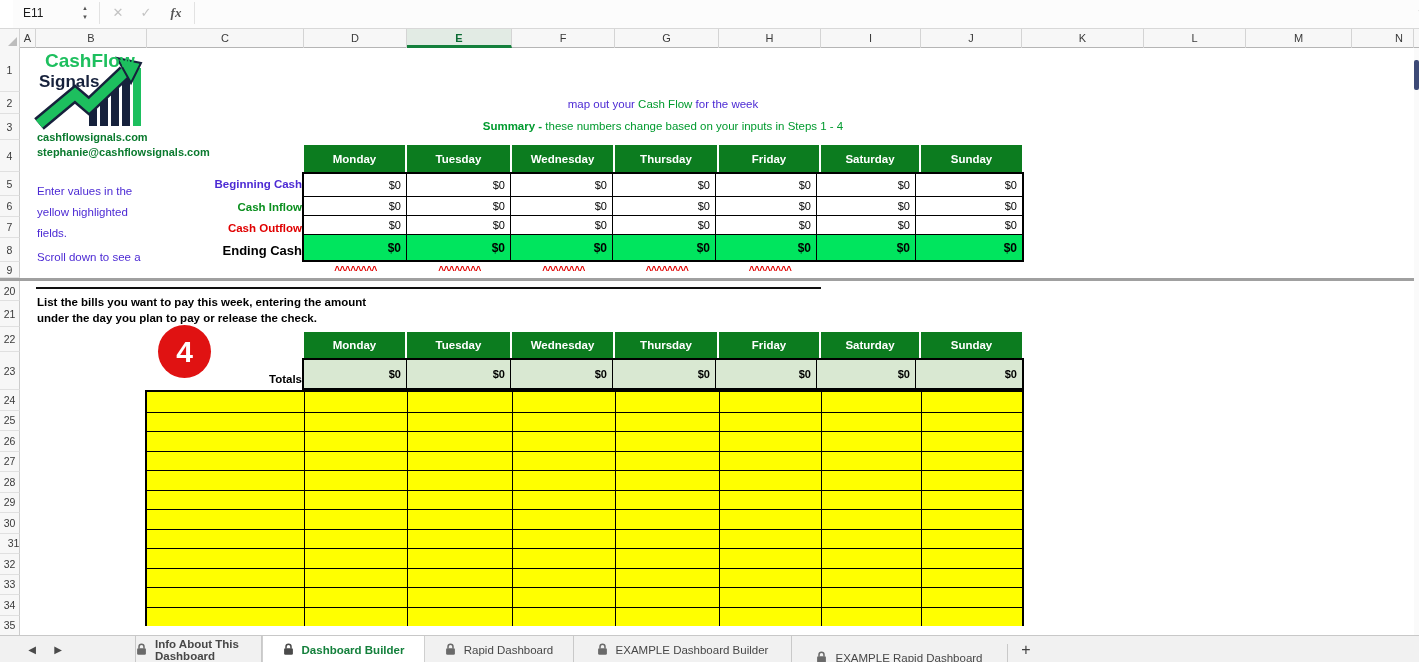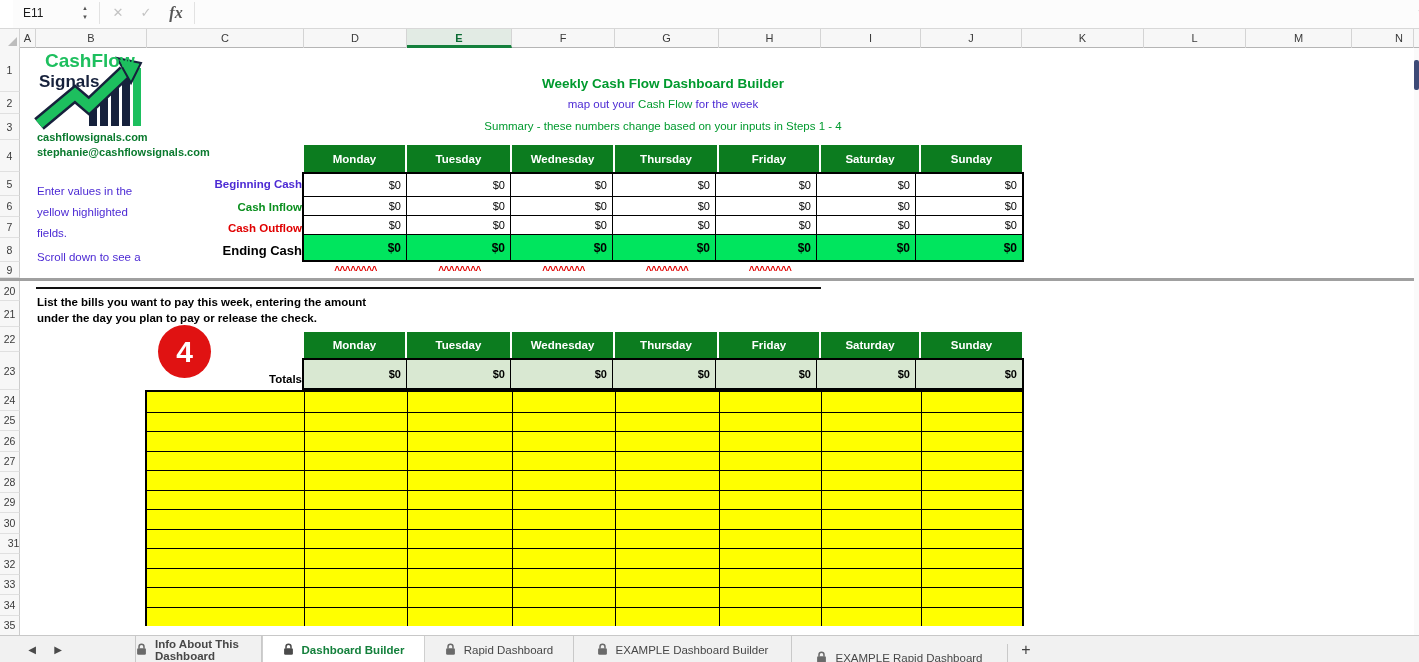--- a/index.html
+++ b/index.html
@@ -6,21 +6,21 @@
   html,body { background:#e9e9e9; }
   body { font-family:"Liberation Sans",sans-serif; }
   #app { position:relative; width:1419px; height:662px; background:#fff; overflow:hidden; }
 
   
   #toolbar { position:absolute; left:13px; top:0; width:100%; height:34px; background:#fcfcfc; border-bottom:1px solid #cfcfcf; }
   .namebox { position:absolute; left:0; top:0; width:62px; height:26px; padding-left:10px; font-size:12px; line-height:26px; color:#1a1a1a; }
   .stepper { position:absolute; left:64px; top:4px; width:16px; font-size:6px; color:#555; text-align:center; line-height:9px; cursor:default; }
   .tb-sep { position:absolute; top:2px; width:1px; height:22px; background:#e2e2e2; }
   .icon-x,.icon-check { position:absolute; top:0; font-size:13px; line-height:26px; color:#c3c3c3; width:22px; text-align:center; }
-  .icon-fx { position:absolute; top:0; left:153px; font-size:16px; line-height:25px; color:#555; font-style:italic; font-family:"Liberation Serif",serif; font-weight:bold; width:20px; text-align:center;}
+  .icon-fx { position:absolute; top:0; left:153px; font-size:13px; line-height:25px; color:#555; font-style:italic; font-family:"Liberation Serif",serif; font-weight:bold; width:20px; text-align:center;}
   .formula-input { position:absolute; left:188px; top:0; right:30px; height:26px; }
   .tb-caret { position:absolute; right:7px; top:0; font-size:8px; color:#666; line-height:26px; }
 
   
   #colheaders { position:absolute; left:0; top:28px; width:1419px; height:20px; background:#f7f7f7; border-top:1px solid #d8d8d8; border-bottom:1px solid #b5b5b5; }
   .colcell { position:absolute; top:0; height:19px; font-size:11px; color:#3a3a3a; text-align:center; line-height:19px; border-right:1px solid #d4d4d4; }
   .colcell.sel { background:#e2ebe4; color:#0b6b33; border-bottom:3px solid var(--active-tab-green); font-weight:bold; }
   .corner { position:absolute; left:0; top:0; width:20px; height:19px; border-right:1px solid #d4d4d4; background:#f7f7f7; }
   .corner:after { content:""; position:absolute; right:2px; bottom:2px; border-left:9px solid transparent; border-bottom:9px solid #bdbdbd; }
 
@@ -28,21 +28,21 @@
   #sheet { position:absolute; left:0; top:48px; width:1419px; height:587px; background:#fff; overflow:hidden; }
   .rowcell { position:absolute; left:0; width:20px; background:#f7f7f7; border-right:1px solid #cccccc; border-bottom:1px solid #e0e0e0; font-size:10.5px; color:#3a3a3a; display:flex; align-items:center; justify-content:center; }
 
   .abs { position:absolute; }
   .brand-link { left:37px; font-size:11px; font-weight:bold; color:var(--link-green); }
   .title { left:304px; width:718px; text-align:center; }
   #main-title { top:28px; font-size:13.5px; font-weight:bold; color:var(--title-green); }
   #subtitle { top:50px; font-size:11.5px; color:var(--accent-purple); }
   #subtitle .g { color:var(--title-green); }
   #summary-line { top:72px; font-size:11.5px; color:var(--title-green); }
-  #summary-line b { font-weight:normal;text-align:right; }
+  #summary-line b { font-weight:bold;text-align:right; }
 
   .note { left:37px; font-size:11.5px; color:var(--accent-purple); line-height:21px; }
   .bills-note { left:37px; font-size:11.5px; font-weight:bold; color:#000; line-height:16px; }
 
   .lblcol { left:90px; width:212px; text-align:right; display:flex; align-items:center; justify-content:flex-end; font-weight:bold; font-size:11.5px; }
   .lbl-beginning { color:var(--accent-purple); }
   .lbl-inflow { color:var(--inflow-green); }
   .lbl-outflow { color:var(--accent-red); }
   .lbl-ending { color:#000; font-size:13px; }
   .lbl-totals { color:#000; align-items:flex-end; padding-bottom:5px; }
@@ -128,21 +128,20 @@
       <rect x="100" y="18" width="8" height="58" fill="#1dbf5e"></rect>
       <path d="M6,74 L42,44 L56,56 L92,22" fill="none" stroke="#16213c" stroke-width="15"></path>
       <path d="M6,74 L42,44 L56,56 L92,22" fill="none" stroke="#1dbf5e" stroke-width="10"></path>
       <polygon points="84,8 108,13 98,33" fill="#1dbf5e" stroke="#16213c" stroke-width="2"></polygon>
       <text x="12" y="17" font-family="Liberation Sans, sans-serif" font-size="19" font-weight="bold" fill="#1dbf5e">CashFlow</text>
       <text x="6" y="37" font-family="Liberation Sans, sans-serif" font-size="17" font-weight="bold" fill="#16213c">Signals</text>
     </svg>
     <div class="abs brand-link" style="top:83px">cashflowsignals.com</div>
     <div class="abs brand-link" style="top:98px">stephanie@cashflowsignals.com</div>
 
-    <div class="abs title" id="main-title">Weekly Cash Flow Dashboard Builder</div>
     <div class="abs title" id="subtitle"><span>map out your </span><span class="g">Cash Flow</span><span> for the week</span></div>
     <div class="abs title" id="summary-line"><b>Summary - </b><span>these numbers change based on your inputs in Steps 1 - 4</span></div>
 
     <div class="abs note" style="top:133px">
       <div>Enter values in the</div>
       <div>yellow highlighted</div>
       <div>fields.</div>
     </div>
     <div class="abs note" style="top:199px">Scroll down to see a</div>
 

